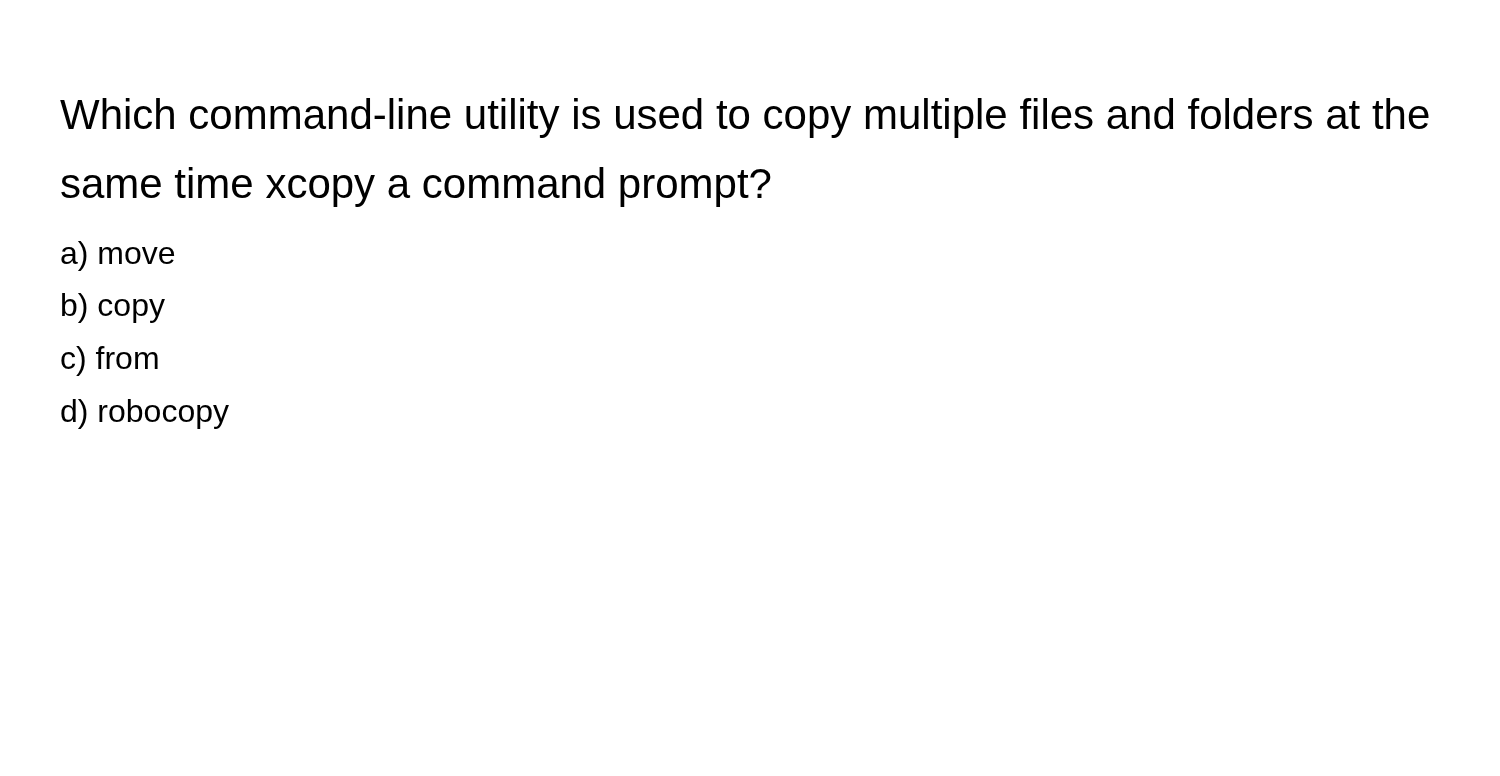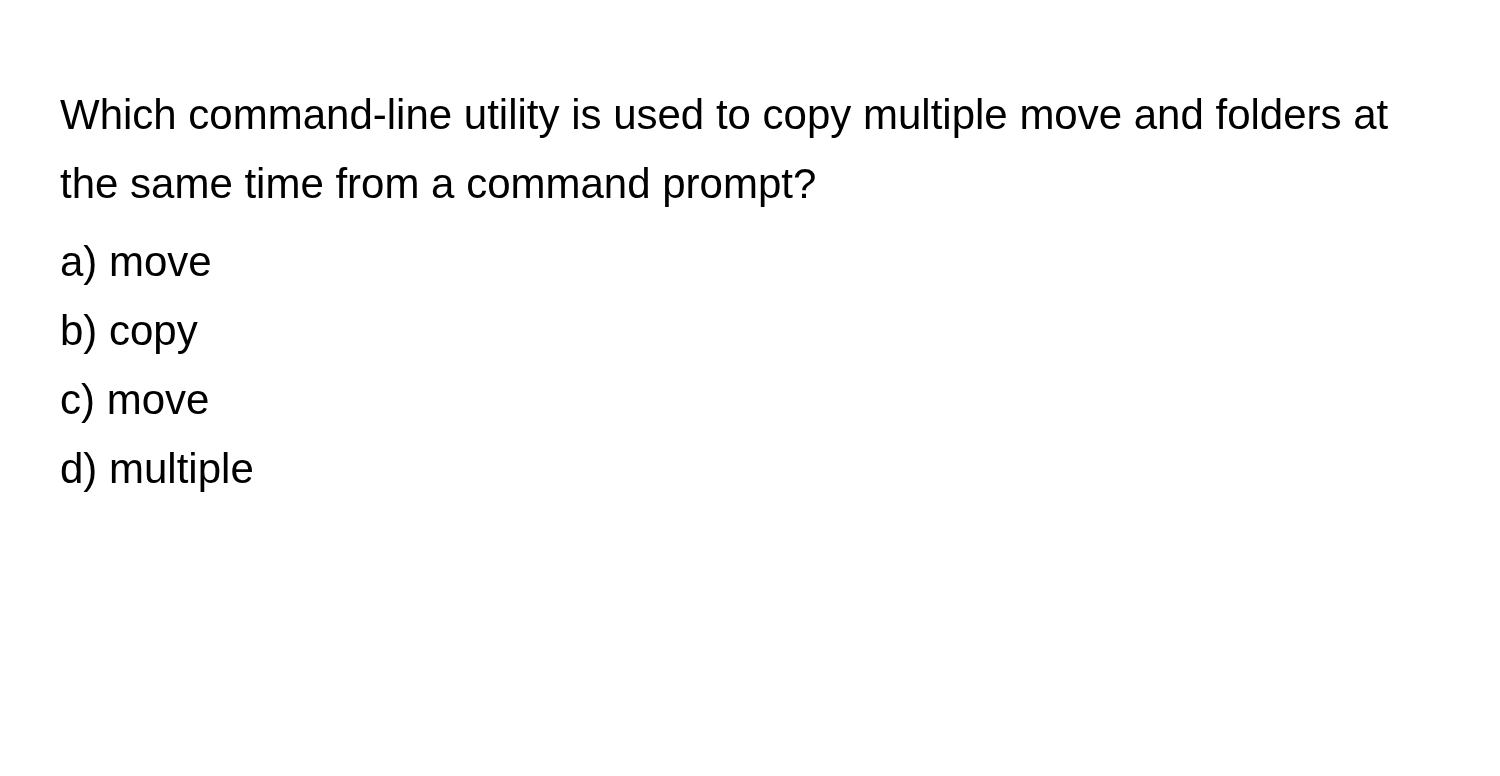--- a/index.html
+++ b/index.html
@@ -16,25 +16,25 @@
       padding: 80px 60px;
     }
     .question {
       font-size: 42px;
       line-height: 1.65;
       font-weight: 400;
       margin-bottom: 8px;
       max-width: 1380px;
     }
     .option {
-      font-size: 42px;
+      font-size: 32px;
       line-height: 1.65;
       font-weight: 400;
     }
   </style>
 </head>
 <body>
 
-<div class="question">Which command-line utility is used to copy multiple move and folders at the same time from a command prompt?</div>
+<div class="question">Which command-line utility is used to copy multiple files and folders at the same time xcopy a command prompt?</div>
 <div class="option">a) move</div>
 <div class="option">b) copy</div>
-<div class="option">c) move</div>
-<div class="option">d) multiple</div>
+<div class="option">c) from</div>
+<div class="option">d) robocopy</div>
 
 </body></html>

